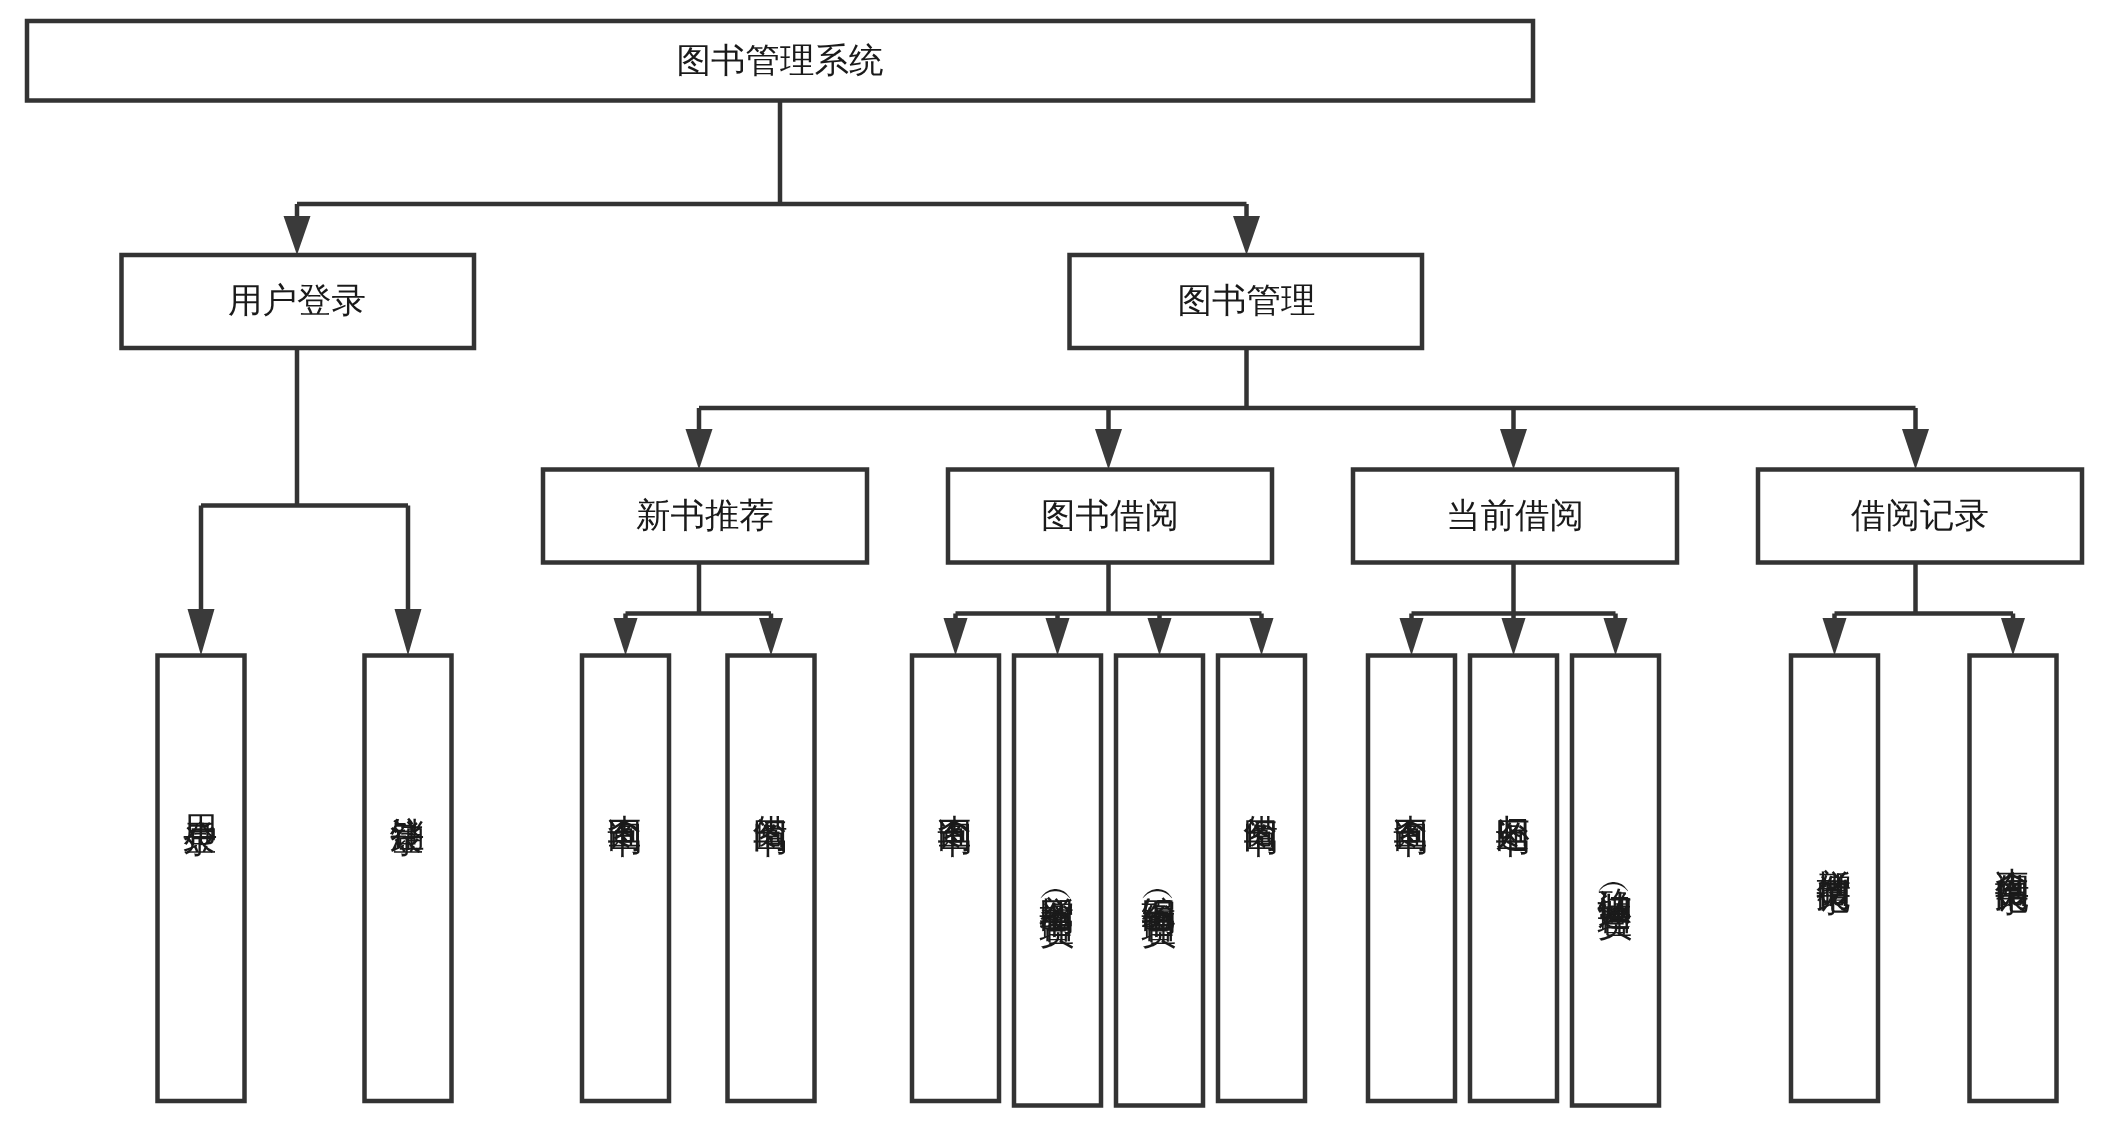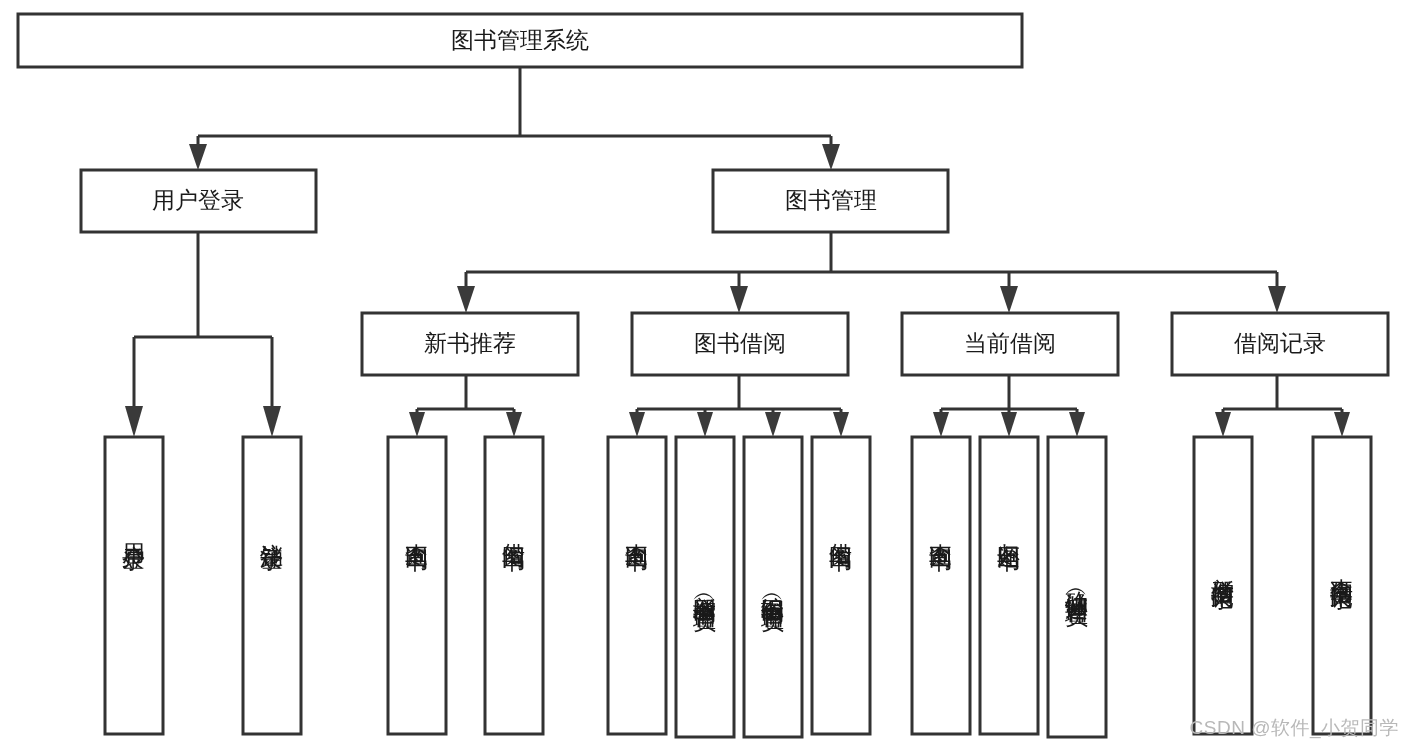--- a/index.html
+++ b/index.html
@@ -236,15 +236,14 @@
       <text class="node-label-v" x="1223" y="560">新增借阅记录</text>
     </g>
 
     <g>
       <rect class="node-box" x="1313" y="437" width="58" height="297"></rect>
       <text class="node-label-v" x="1342" y="560">查询借阅记录</text>
     </g>
 
   </svg>
 
-  <div class="watermark-text">CSDN @软件_小贺同学</div>
 
 </div>
 
 </body></html>

